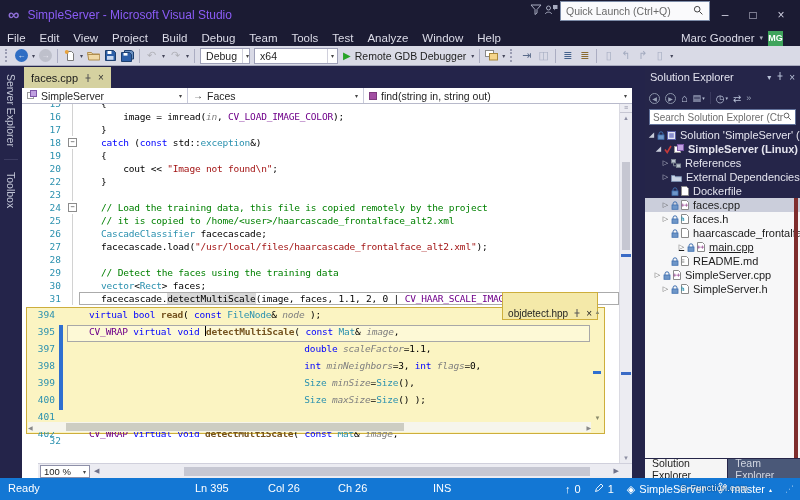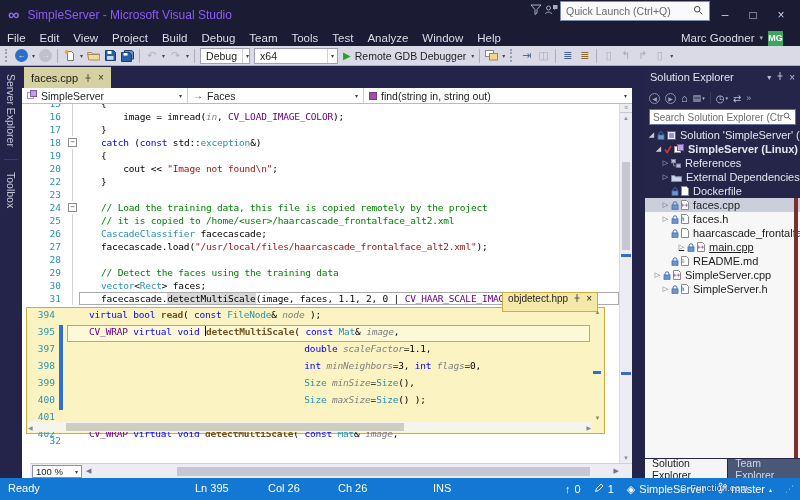--- a/index.html
+++ b/index.html
@@ -63,42 +63,42 @@
   .code, .pcode { flex:1; margin:0; font:9.5px/13px "DejaVu Sans Mono", monospace; letter-spacing:-0.2px; white-space:pre; overflow:hidden; }
   .code.boxed { outline:1px solid #ABABAB; outline-offset:-1px; }
   .sp { color:#000000; } .sk { color:#0000FF; } .sc { color:#008000; }
   .ss { color:#A31515; } .st { color:#2B91AF; } .sm { color:#6F008A; }
   .sg { color:#808080; font-style:italic; } .sf { color:#74531F; font-weight:bold; }
   .shl { background:#D8D8D8; }
   .tcaret { display:inline-block; width:1px; height:10px; background:#000; vertical-align:-1px; }
 
   
   .peek { position:relative; margin:2px 14px 0 4px; height:127px; border:1px solid #CDAE3C; background:#FBF4C2; }
-  .peektab { position:absolute; top:-16px; right:6px; height:20px; background:#F4E9A9; border:1px solid #CDAE3C; display:flex; align-items:flex-start; gap:5px; padding:0 5px; font-size:10px; color:#1E1E1E; }
+  .peektab { position:absolute; top:-16px; right:6px; height:28px; background:#F4E9A9; border:1px solid #CDAE3C; display:flex; align-items:flex-end; gap:5px; padding:0 5px; font-size:10px; color:#1E1E1E; }
   .pln { display:flex; height:17px; }
   .pg { width:32px; flex:none; text-align:right; padding-right:4px; color:#2B91AF; font:9.5px/13px "DejaVu Sans Mono", monospace; }
   .pbar { width:4px; flex:none; margin-right:4px; }
   .pbar.on { background:#2F6FD0; }
   .pcode.pcur { outline:1px solid #A8A8A8; outline-offset:-1px; background:#FDF9D6; margin-right:14px; }
   .pvscroll { position:absolute; right:1px; top:1px; bottom:12px; width:11px; font-size:6px; color:#8A8A6A; text-align:center; }
   .pvup { position:absolute; top:0; left:0; right:0; }
   .pvdn { position:absolute; bottom:0; left:0; right:0; }
   .pmark { position:absolute; top:55%; left:1px; width:8px; height:3px; background:#2F6FD0; }
   .phscroll { position:absolute; left:1px; right:13px; bottom:1px; height:10px; background:#F6F5EC; display:flex; align-items:center; font-size:6px; color:#888; }
   .pthumb { height:8px; background:#CDCDC2; margin-left:6%; width:60%; }
 
   
   .vscroll { position:absolute; top:0; right:0; bottom:15px; width:13px; background:#ECECF2; border-left:1px solid #DADAE2; font-size:6px; color:#8E90A4; text-align:center; }
   .vsplit { height:9px; border-bottom:1px solid #C6C6D2; font-size:7px; line-height:8px; }
   .vup { height:10px; line-height:10px; }
   .vthumb { position:absolute; left:2px; right:2px; top:58px; height:88px; background:#C6C7D2; }
   .vmark { position:absolute; left:1px; right:1px; top:150px; height:3px; background:#3A6BC6; }
   .vmark2 { position:absolute; left:1px; right:1px; top:268px; height:3px; background:#3A6BC6; }
   .vdn { position:absolute; bottom:0; left:0; right:0; height:10px; line-height:10px; }
-  .hscrollrow { position:absolute; left:8px; right:0; bottom:0; height:15px; background:#ECECF2; border-top:1px solid #D0D0DC; display:flex; align-items:center; font-size:7px; color:#70728A; }
+  .hscrollrow { position:absolute; left:16px; right:0; bottom:0; height:15px; background:#ECECF2; border-top:1px solid #D0D0DC; display:flex; align-items:center; font-size:7px; color:#70728A; }
   .zoombox { width:50px; height:13px; margin:0 4px 0 2px; background:#FFF; border:1px solid #8E90A8; font-size:9.5px; color:#222; display:flex; align-items:center; justify-content:space-between; padding:0 3px; flex:none; }
   .zcaret { font-size:6px; color:#444; }
   .htrack { flex:1; position:relative; height:9px; margin:0 3px; }
   .hthumb { position:absolute; left:16%; width:80%; top:0; height:9px; background:#C6C7D2; }
   .hcorner { width:13px; flex:none; }
 
   
   .rightcol { width:155px; flex:none; display:flex; flex-direction:column; min-height:0; background:#252549; }
   .seheader { height:22px; display:flex; align-items:center; gap:5px; padding:0 5px; color:#E2E2EE; font-size:11px; flex:none; }
   .seheader .ttl { flex:1; white-space:nowrap; overflow:hidden; }

